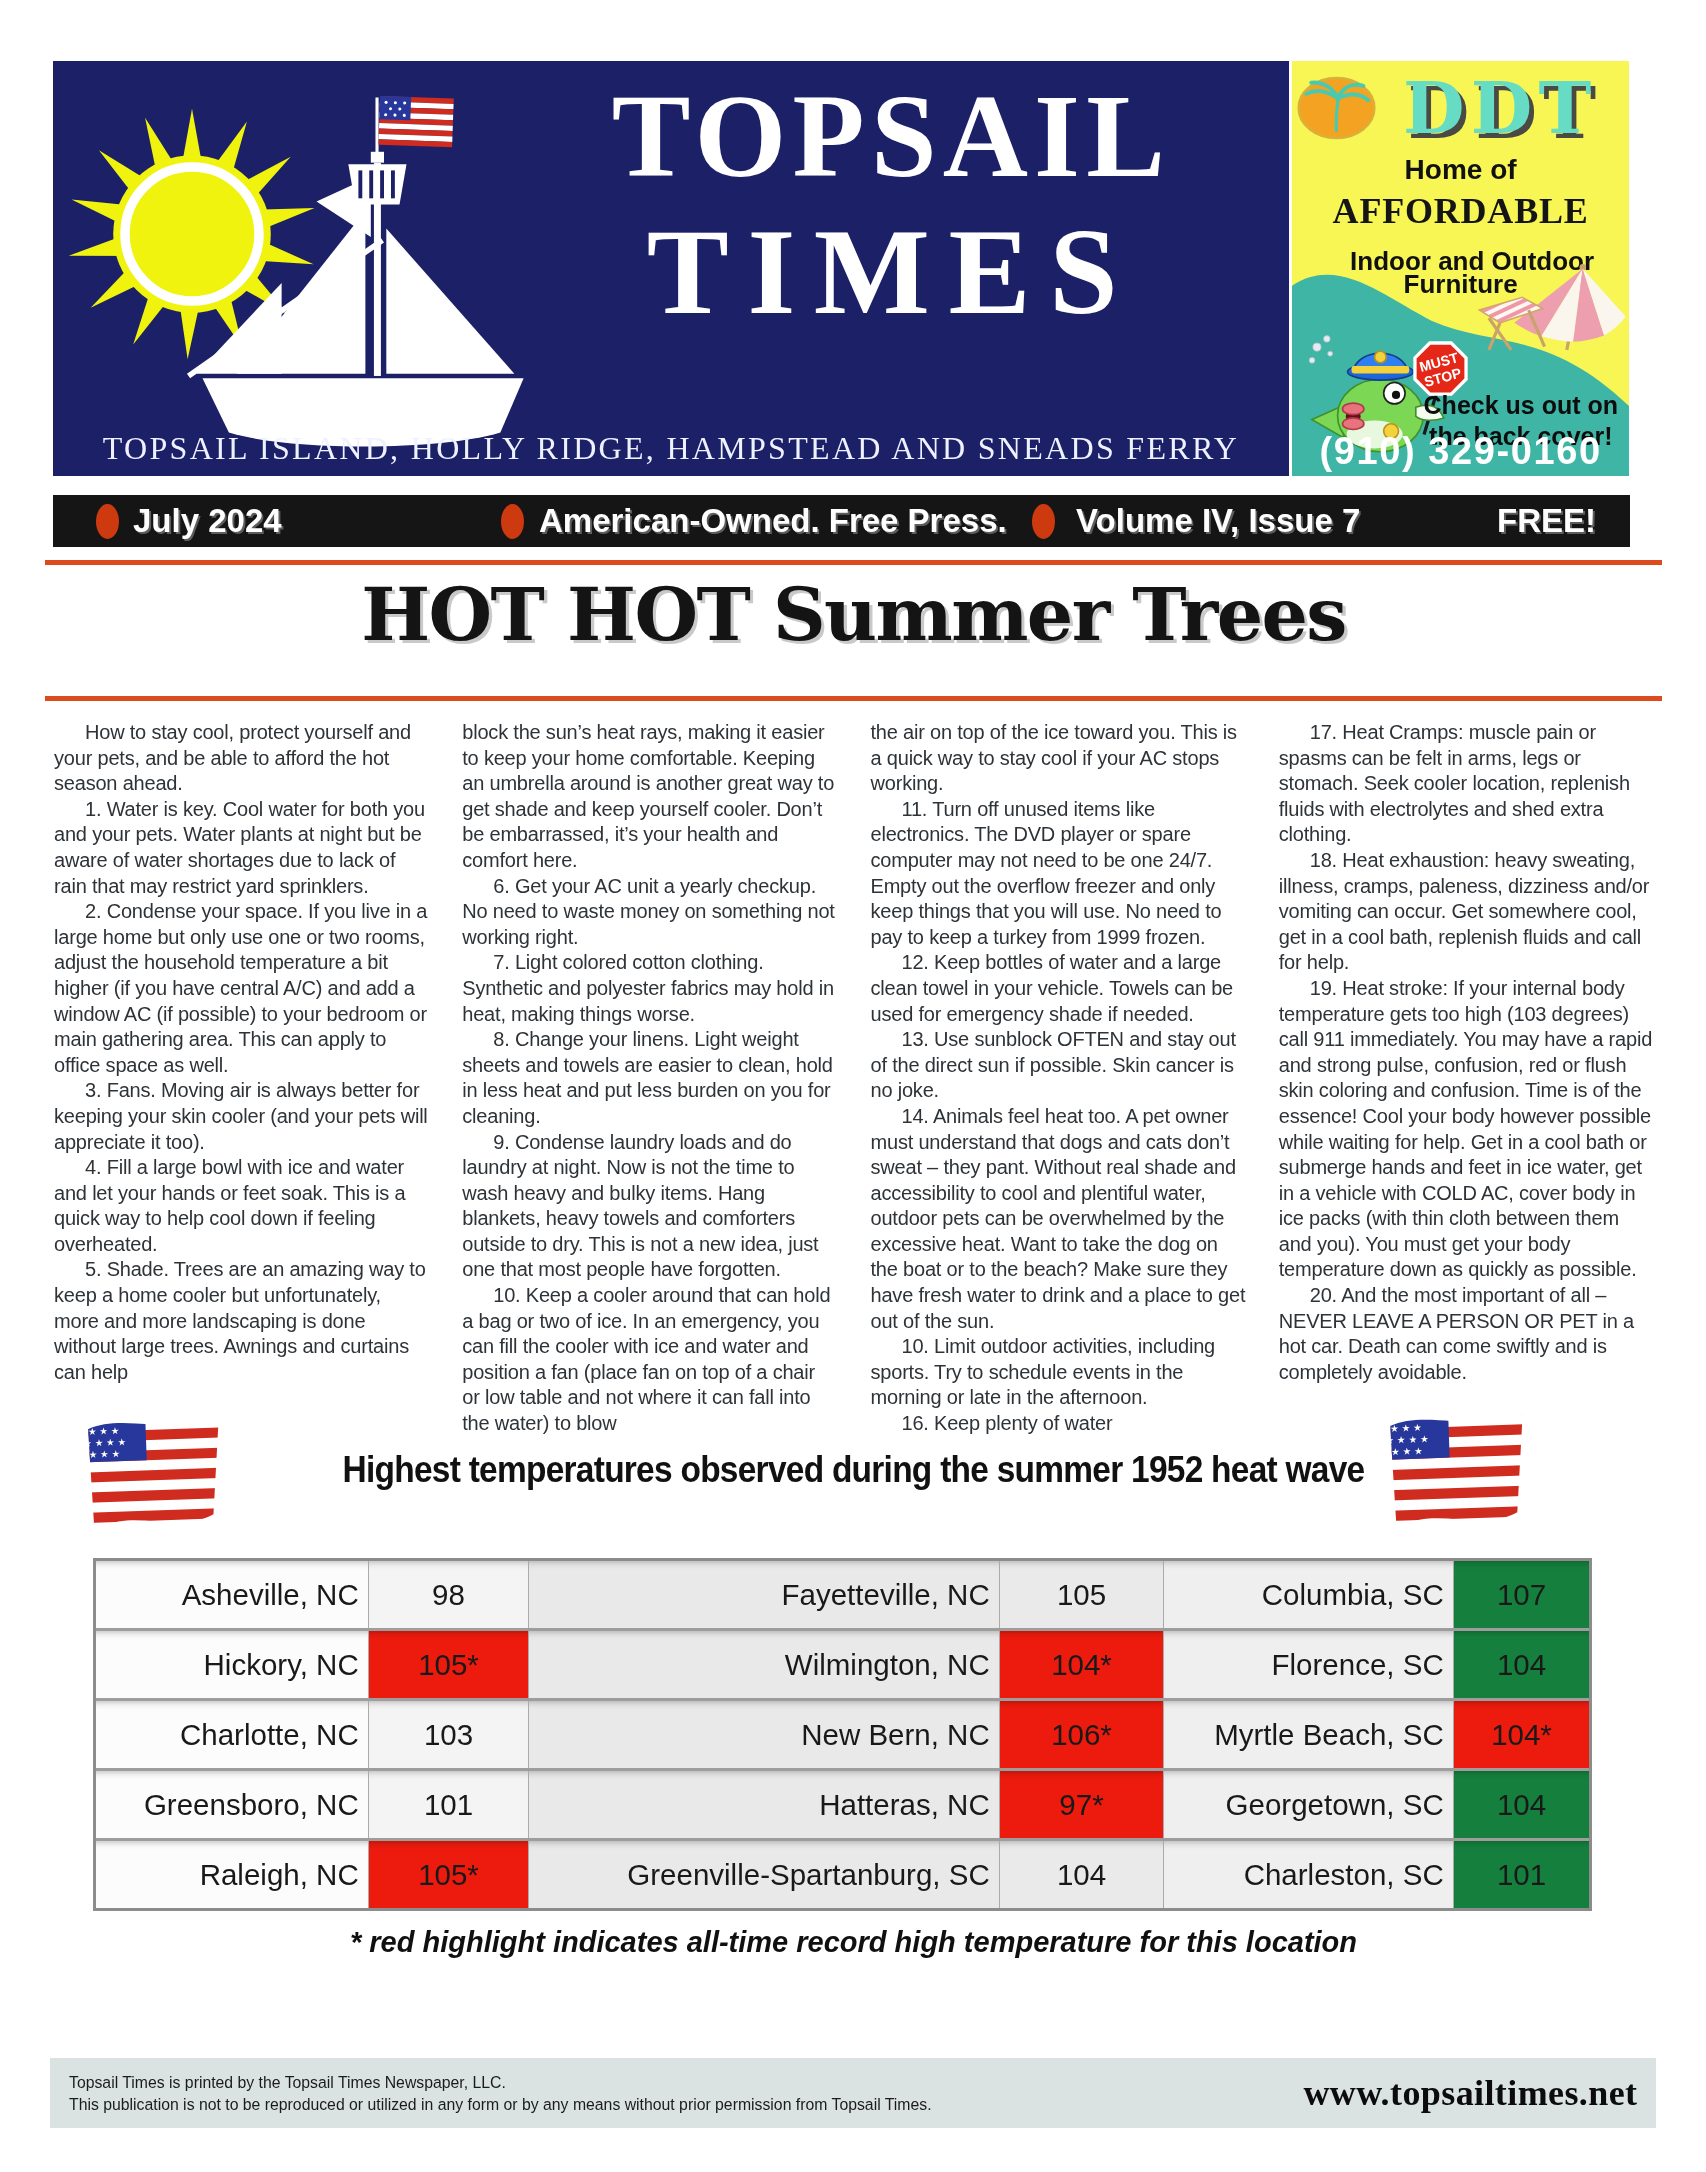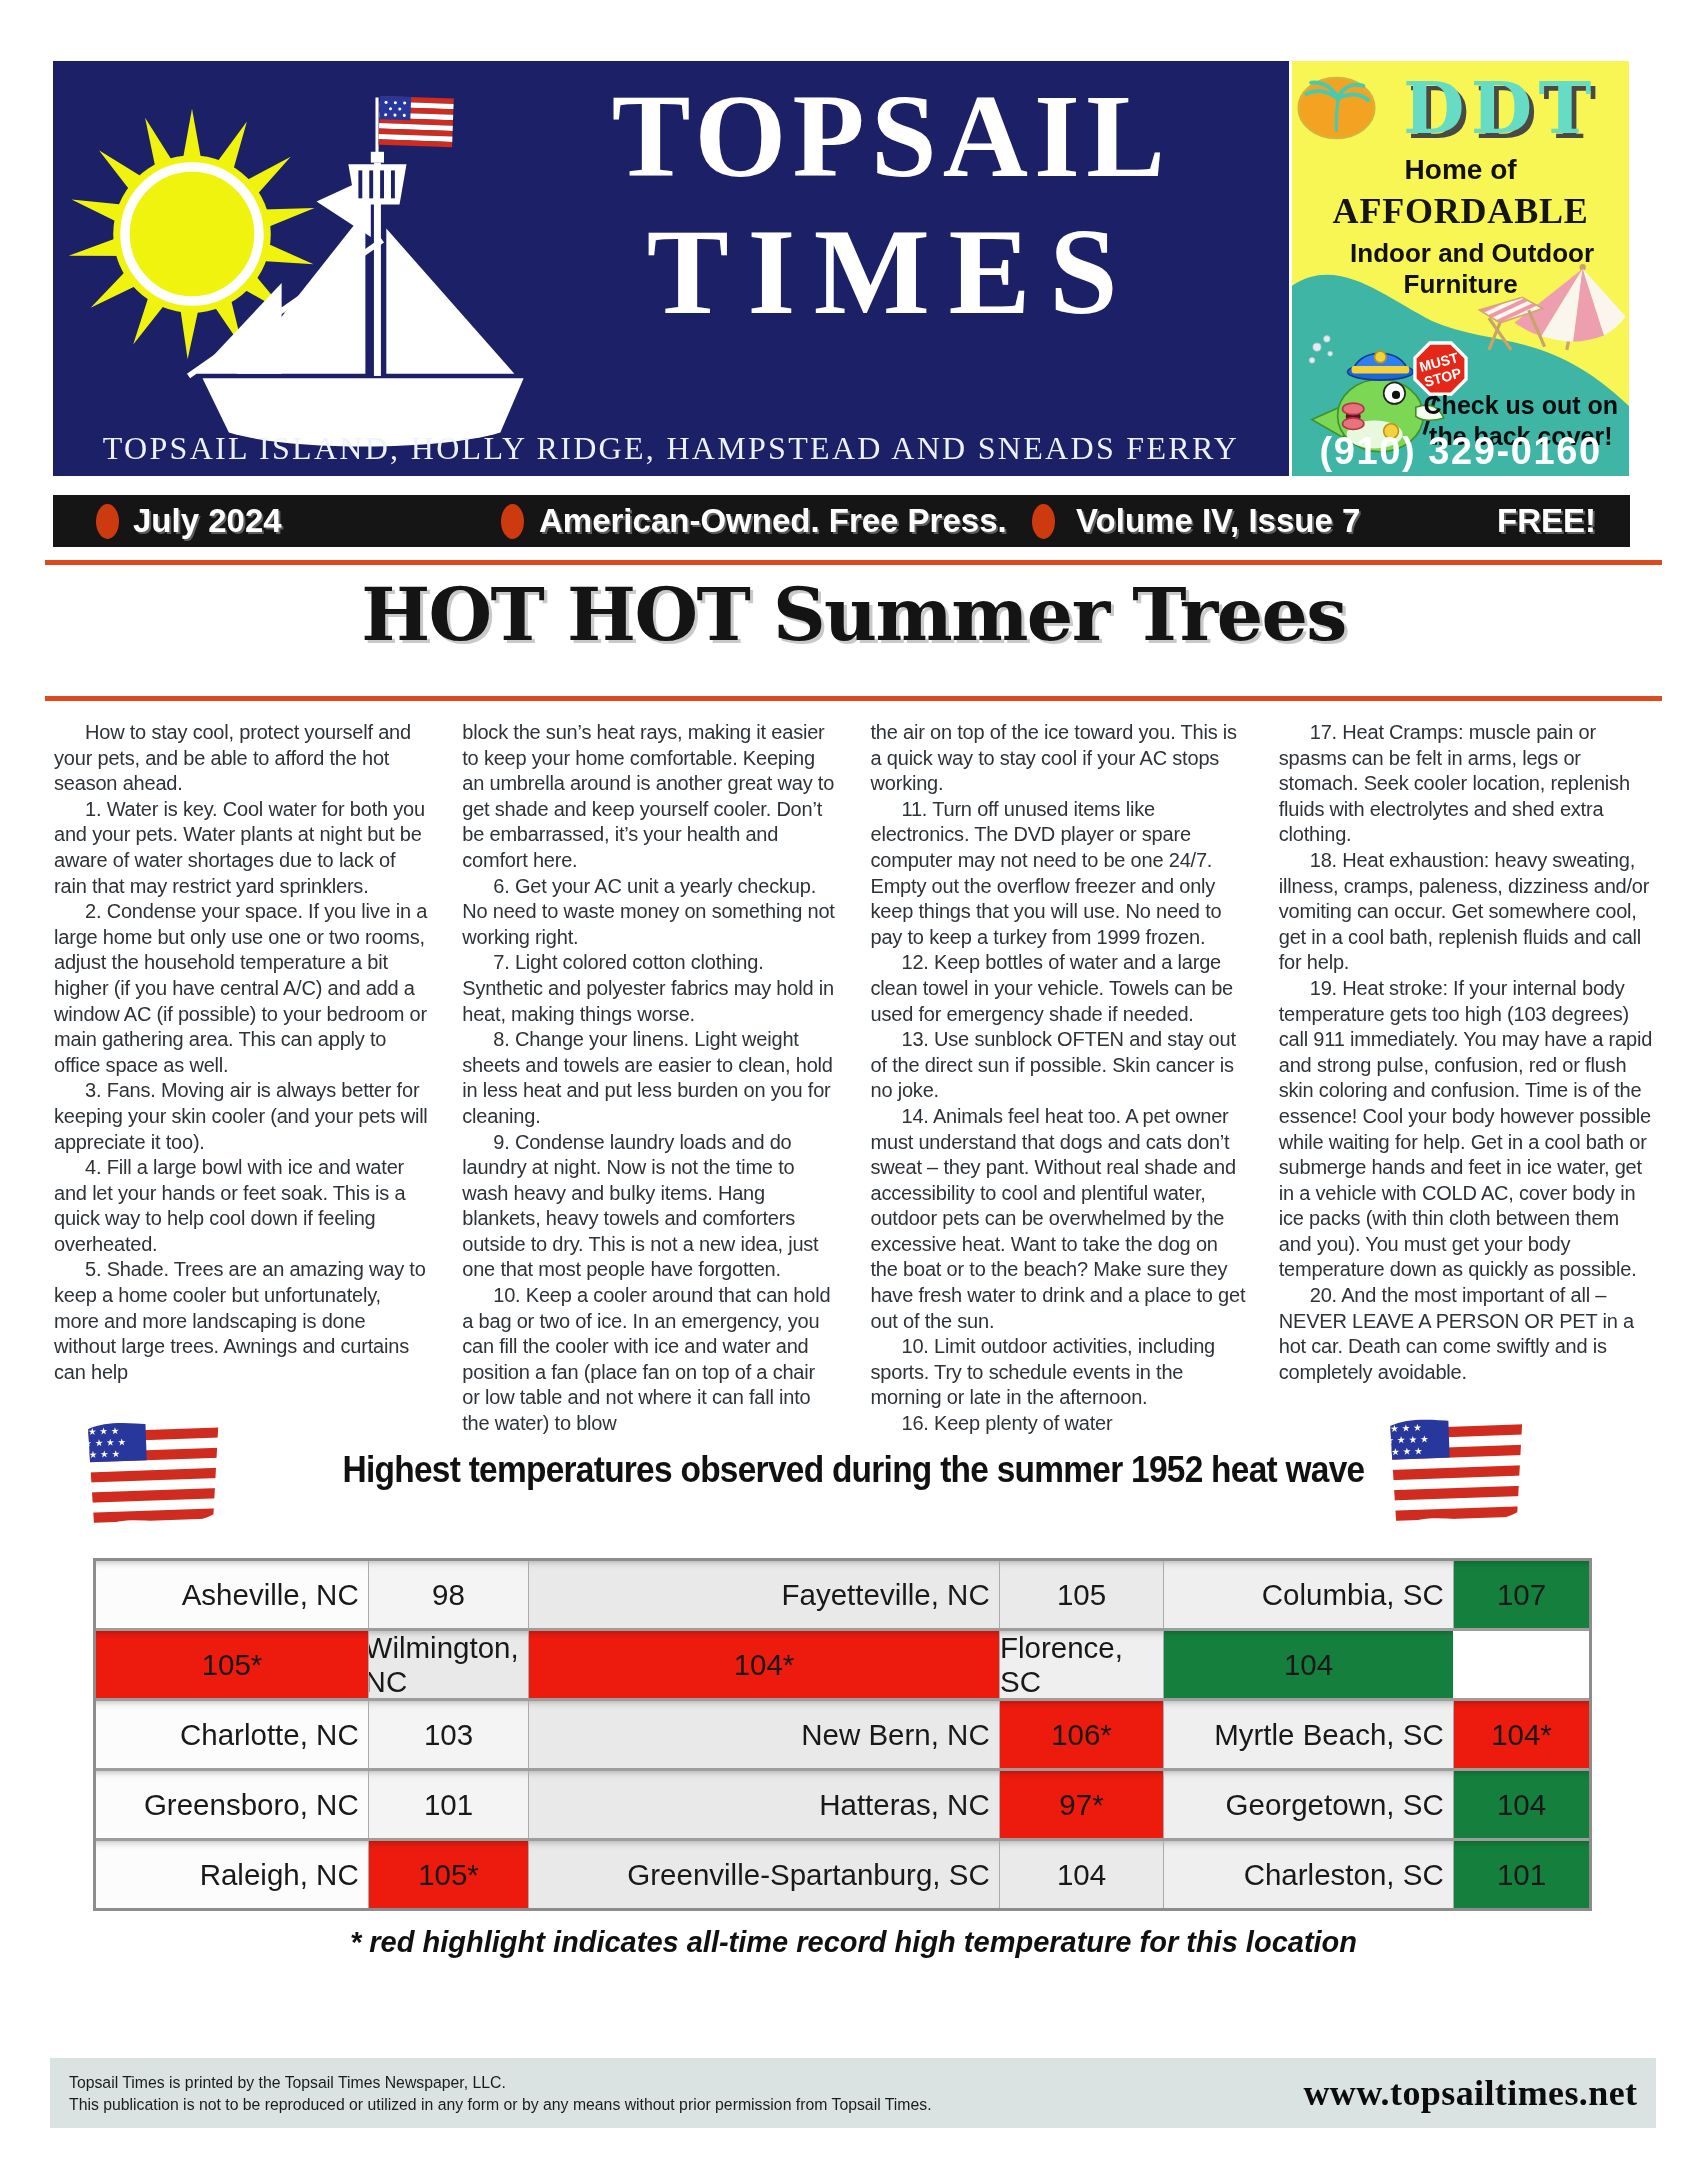--- a/index.html
+++ b/index.html
@@ -20,21 +20,21 @@
 
   
   .ad{position:relative;width:337px;height:100%;margin-left:3.1px;background:#f7f654;overflow:hidden;}
   .ad-top{position:absolute;left:4.7px;top:7.8px;width:328px;height:78px;display:flex;align-items:center;}
   .palm-svg{width:79px;height:64px;flex:0 0 auto;}
   .ddt{flex:1;text-align:center;font-family:"DejaVu Serif",serif;font-weight:bold;font-size:71px;
        color:#66dcc4;letter-spacing:6.2px;text-shadow:4.7px 4.7px 0 #4a4a44;}
   .ad-homeof{position:absolute;left:0;right:0;top:93px;text-align:center;font-size:28px;font-weight:bold;color:#111;}
   .ad-affordable{position:absolute;left:0;right:0;top:129px;text-align:center;
                  font-family:"Liberation Serif",serif;font-weight:bold;font-size:36px;color:#151515;letter-spacing:0.8px;}
-  .ad-prod1{position:absolute;left:0;right:0;top:177px;text-align:center;font-size:26px;font-weight:bold;color:#111;padding-left:23px;}
+  .ad-prod1{position:absolute;left:0;right:0;top:185px;text-align:center;font-size:26px;font-weight:bold;color:#111;padding-left:23px;}
   .ad-prod2{position:absolute;left:0;right:0;top:208px;text-align:center;font-size:26px;font-weight:bold;color:#111;}
   .wave-svg{position:absolute;left:0;bottom:0;width:337px;height:264px;}
   .beach-svg{position:absolute;left:181px;top:199px;width:155px;height:93px;}
   .fish-svg{position:absolute;left:9.3px;top:268px;width:167px;height:140px;}
   .ad-check{position:absolute;right:9.3px;top:329px;width:198px;text-align:center;
             font-size:25px;line-height:31px;font-weight:bold;color:#0d0d0d;}
   .ad-phone{position:absolute;left:0;right:0;bottom:3.1px;text-align:center;color:#fff;
             font-size:38px;font-weight:bold;letter-spacing:1.6px;}
 
   
@@ -338,20 +338,21 @@
   <section class="temps">
       <div class="trow">
         <div class="tcell c0 city">Asheville, NC</div>
         <div class="tcell c1 temp">98</div>
         <div class="tcell c2 city">Fayetteville, NC</div>
         <div class="tcell c3 temp">105</div>
         <div class="tcell c4 city">Columbia, SC</div>
         <div class="tcell c5 temp">107</div>
       </div>
       <div class="trow">
+        <div class="tcell c0 city">Hickory, NC</div>
         <div class="tcell c1 temp" style="background: rgb(236, 27, 14);">105*</div>
         <div class="tcell c2 city">Wilmington, NC</div>
         <div class="tcell c3 temp" style="background: rgb(236, 27, 14);">104*</div>
         <div class="tcell c4 city">Florence, SC</div>
         <div class="tcell c5 temp">104</div>
       </div>
       <div class="trow">
         <div class="tcell c0 city">Charlotte, NC</div>
         <div class="tcell c1 temp">103</div>
         <div class="tcell c2 city">New Bern, NC</div>

